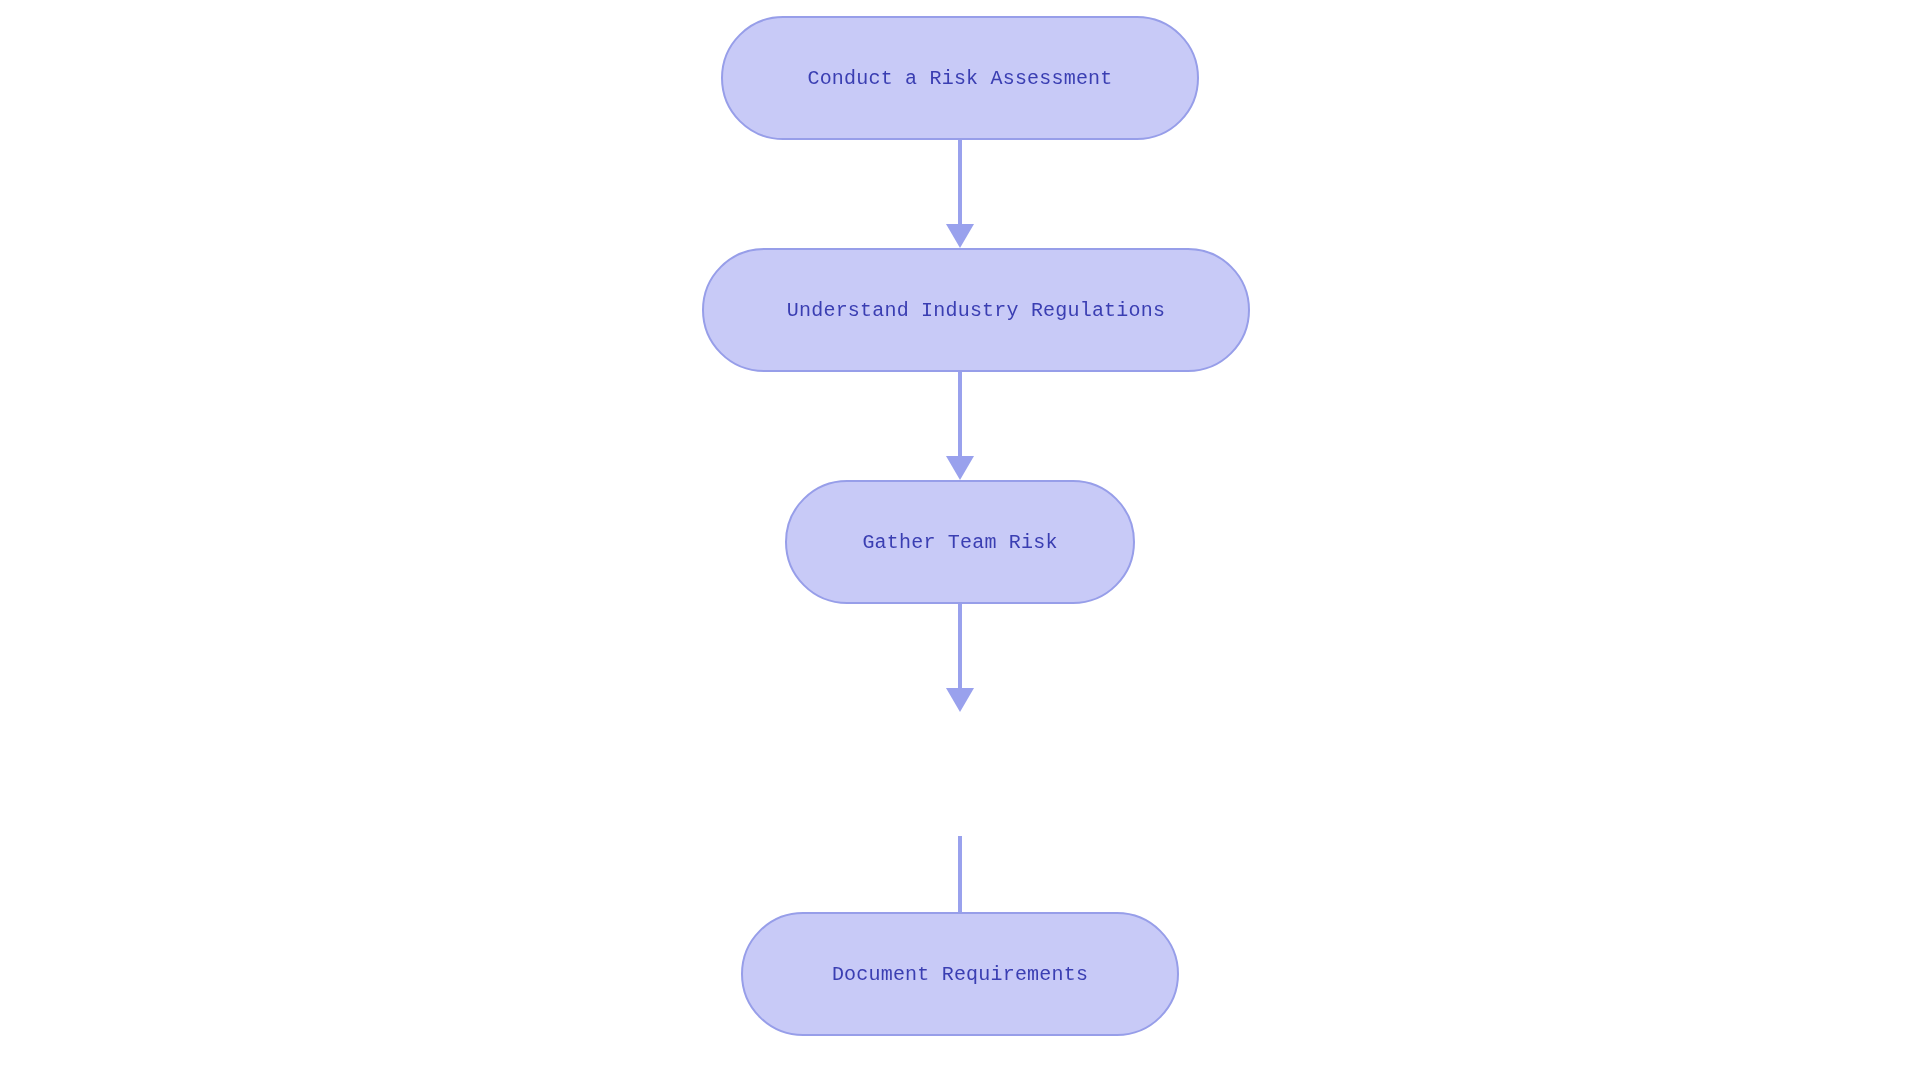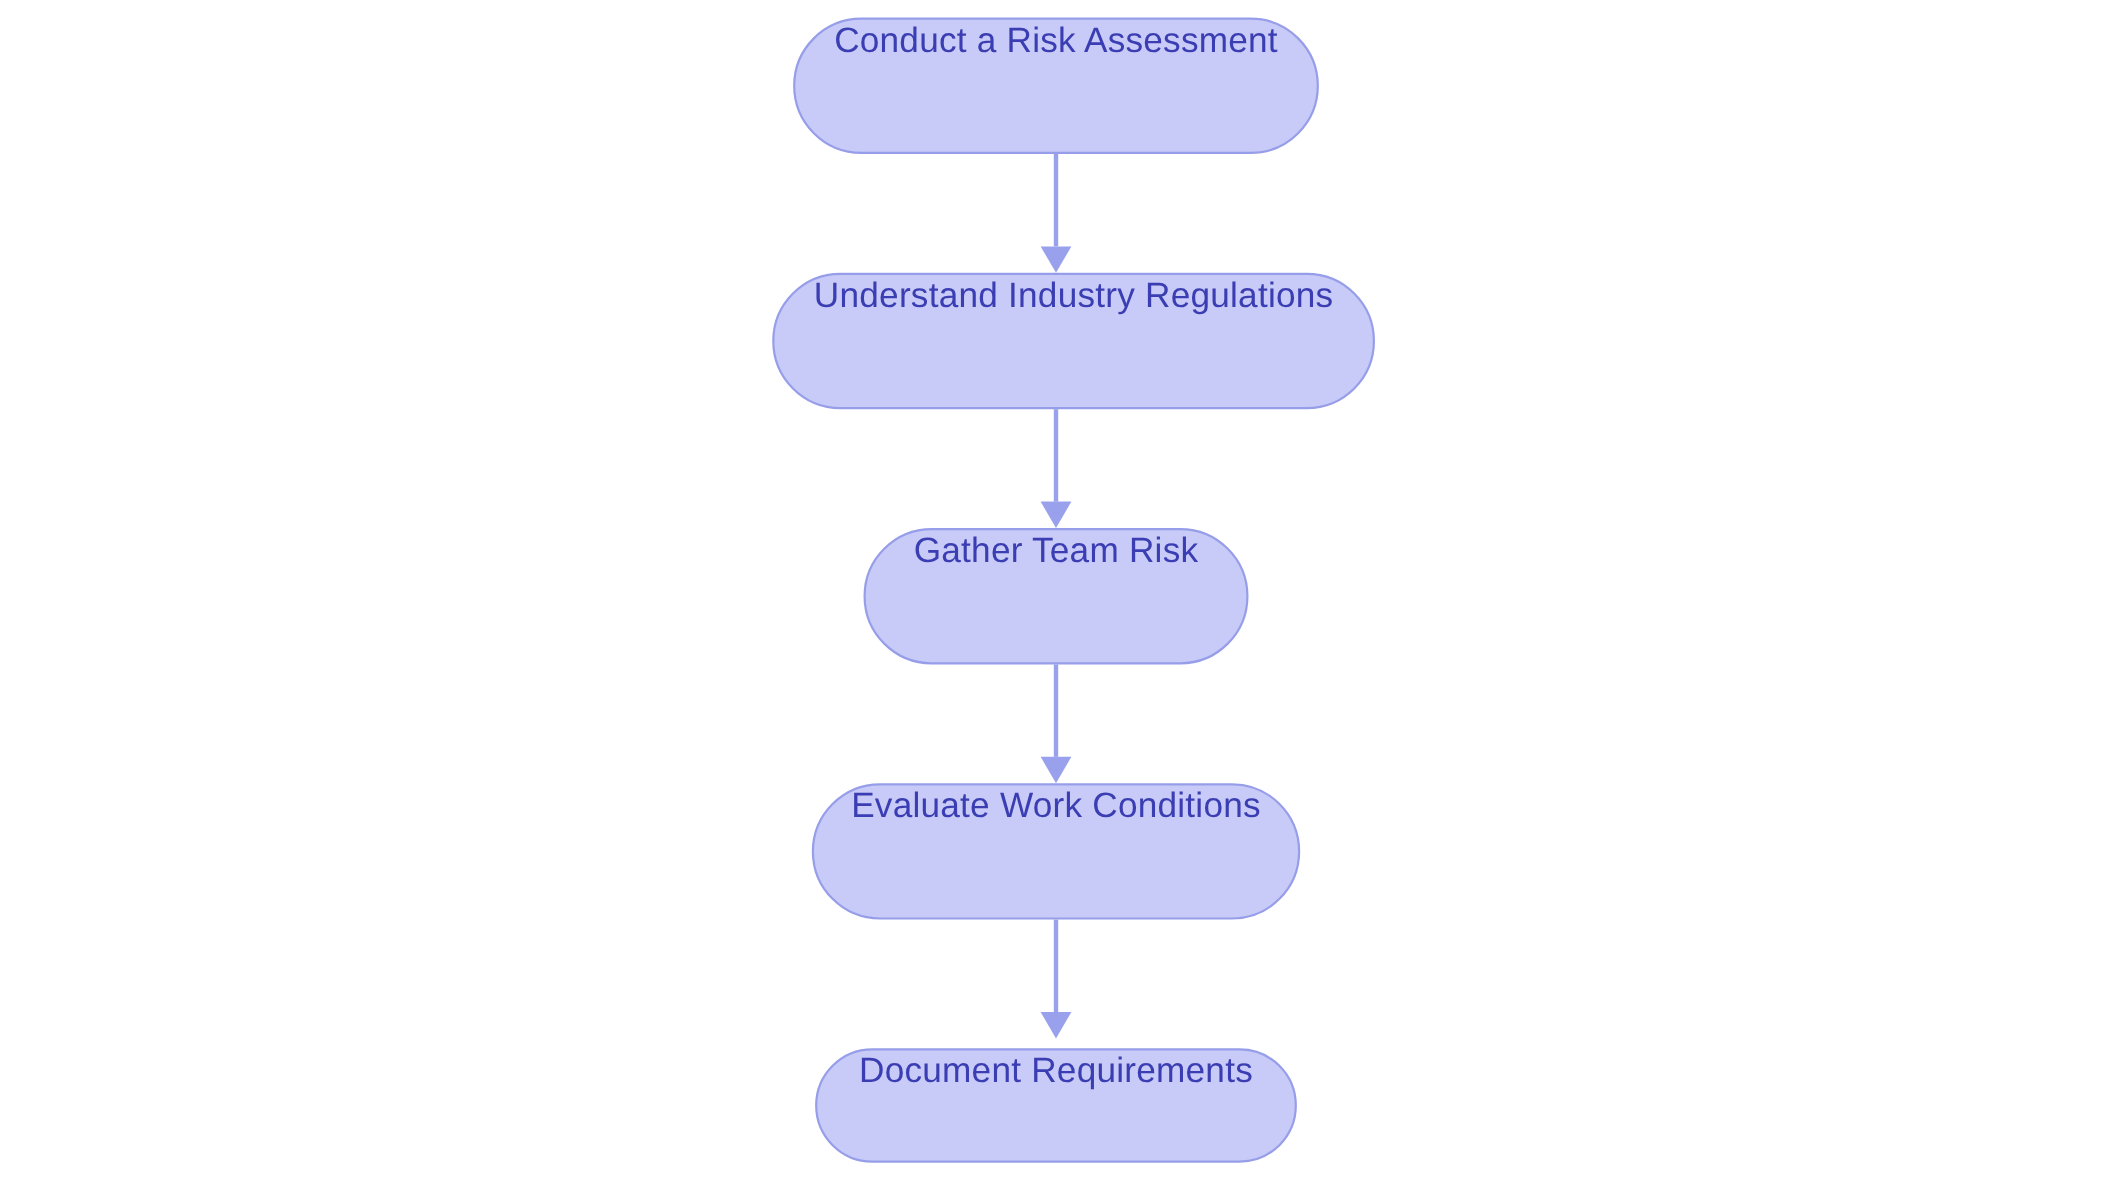--- a/index.html
+++ b/index.html
@@ -23,31 +23,33 @@
     position: absolute;
     inset: 0;
   }
   .node {
     position: absolute;
     background: var(--node-fill);
     border: 2px solid var(--node-border);
     border-radius: 62px;
     color: var(--node-text);
     display: flex;
+    align-items: center;
     justify-content: center;
-    font-size: 32px;
+    font-size: 20px;
     letter-spacing: 0.2px;
     text-align: center;
     white-space: nowrap;
+    font-family: Liberation Mono, monospace;
   }
   .n1 { left: 721px; top: 16px;  width: 478px; height: 124px; }
   .n2 { left: 702px; top: 248px; width: 548px; height: 124px; }
   .n3 { left: 785px; top: 480px; width: 350px; height: 124px; }
   .n4 { left: 738px; top: 712px; width: 444px; height: 124px; }
-  .n5 { left: 741px; top: 953px; width: 438px; height: 104px; }
+  .n5 { left: 741px; top: 912px; width: 438px; height: 124px; }
 
   .arrow {
     position: absolute;
     width: 28px;
     display: flex;
     flex-direction: column;
     align-items: center;
   }
   .arrow-line {
     width: 4px;
@@ -91,23 +93,20 @@
 
   <div class="node n3">
     <span>Gather Team Risk</span>
   </div>
 
   <div class="arrow a3">
     <span class="arrow-line"></span>
     <span class="arrow-head"></span>
   </div>
 
-  <div class="node n4">
-    <span>Evaluate Work Conditions</span>
-  </div>
 
   <div class="arrow a4">
     <span class="arrow-line"></span>
     <span class="arrow-head"></span>
   </div>
 
   <div class="node n5">
     <span>Document Requirements</span>
   </div>
 

